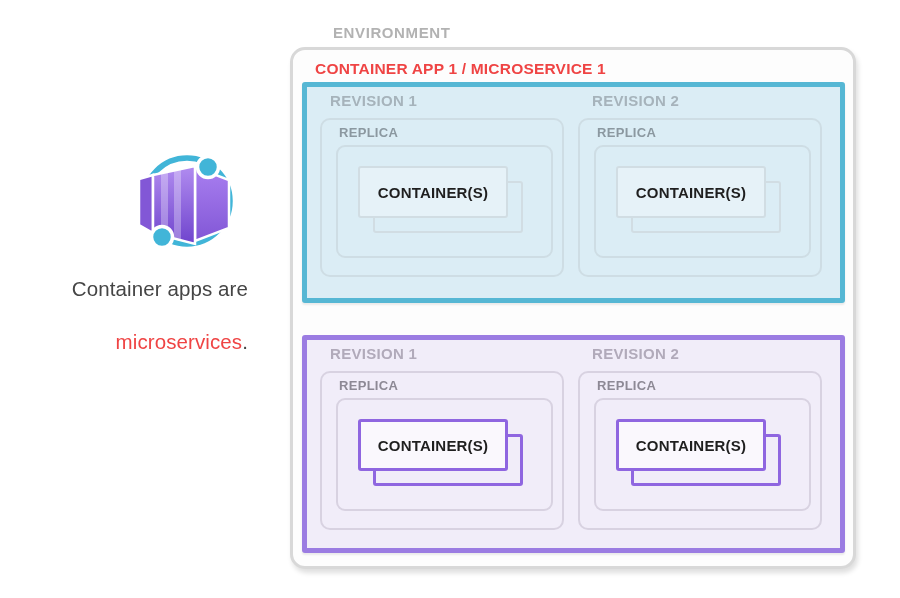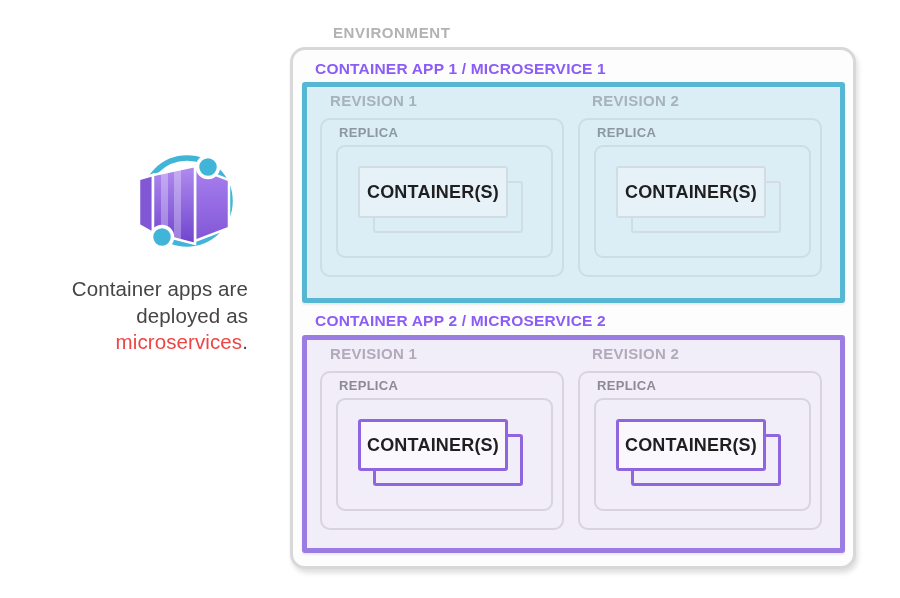--- a/index.html
+++ b/index.html
@@ -21,21 +21,21 @@
     position:absolute;left:313px;top:24px;font-size:15px;font-weight:bold;
     color:#b2b2b2;letter-spacing:0.6px;margin-left:20px;
   }
   .env-box{
     position:absolute;left:290px;top:47px;width:566px;height:522px;box-sizing:border-box;
     background:#fdfdfd;border:3px solid #d8d8d8;border-radius:15px;
     box-shadow:2px 4px 5px rgba(0,0,0,0.13);
   }
 
   .app-label{
-    position:absolute;left:22px;font-size:15.5px;font-weight:bold;color:#8b5cf6;
+    position:absolute;left:22px;font-size:15.5px;font-weight:bold;color:#ef4444;
     letter-spacing:0.2px;white-space:nowrap;
   }
   .app-label.first{top:10px;}
   .app-label.second{top:262px;}
 
   .app-box{
     position:absolute;left:9px;width:543px;height:221px;box-sizing:border-box;
     border-style:solid;border-width:5px;border-radius:3px;
     box-shadow:0 2px 2px rgba(0,0,0,0.08);
   }
@@ -72,21 +72,21 @@
   }
 
   .container-back{
     position:absolute;left:35px;top:34px;width:150px;height:52px;box-sizing:border-box;
     border:2px solid;border-radius:3px;z-index:0;
   }
   .container-front{
     position:absolute;left:20px;top:19px;width:150px;height:52px;box-sizing:border-box;
     border:2px solid;border-radius:3px;z-index:1;
     display:flex;align-items:center;justify-content:center;
-    font-size:18px;font-weight:bold;color:#1f1f1f;letter-spacing:0.2px;
+    font-size:15px;font-weight:bold;color:#1f1f1f;letter-spacing:0.2px;
   }
   .app1 .container-back,.app1 .container-front{border-color:#d1dde3;}
   .app1 .container-front{background:#e6f2f8;}
   .app2 .container-back,.app2 .container-front{border-color:#8f66e0;border-width:3px;}
   .app2 .container-front{background:#faf8fd;}
 </style>
 </head>
 <body>
 
 <div class="stage">
@@ -107,21 +107,21 @@
     <polygon points="59,21 93,34 93,82 59,95" fill="url(#gRight)" stroke="#ffffff" stroke-width="2.5"></polygon>
     <polygon points="17,29 59,20 59,98 17,87" fill="url(#gMain)" stroke="#ffffff" stroke-width="2.5"></polygon>
     <polygon points="25,27.7 32,26.2 32,91.5 25,89.6" fill="rgba(255,255,255,0.30)"></polygon>
     <polygon points="38,24.9 45,23.4 45,94.8 38,93" fill="rgba(255,255,255,0.30)"></polygon>
     <circle cx="72" cy="21" r="10.5" fill="#41b5d8" stroke="#ffffff" stroke-width="3.5"></circle>
     <circle cx="26" cy="91" r="10.5" fill="#41b5d8" stroke="#ffffff" stroke-width="3.5"></circle>
   </svg>
 
   <div class="caption">
     <span>Container apps are</span><br>
-    <span>deployed as</span><br>
+    <br>
     <span class="bold">microservices</span><span>.</span>
   </div>
 
   <div class="env-label">ENVIRONMENT</div>
 
   <div class="env-box">
 
     <div class="app-label first">CONTAINER APP 1 / MICROSERVICE 1</div>
     <div class="app-box app1">
 
@@ -138,21 +138,20 @@
       <div class="replica-outer c2">
         <div class="replica-label">REPLICA</div>
         <div class="replica-inner">
           <div class="container-back"></div>
           <div class="container-front">CONTAINER(S)</div>
         </div>
       </div>
 
     </div>
 
-    <div class="app-label second">CONTAINER APP 2 / MICROSERVICE 2</div>
     <div class="app-box app2">
 
       <div class="rev-label c1">REVISION 1</div>
       <div class="replica-outer c1">
         <div class="replica-label">REPLICA</div>
         <div class="replica-inner">
           <div class="container-back"></div>
           <div class="container-front">CONTAINER(S)</div>
         </div>
       </div>

